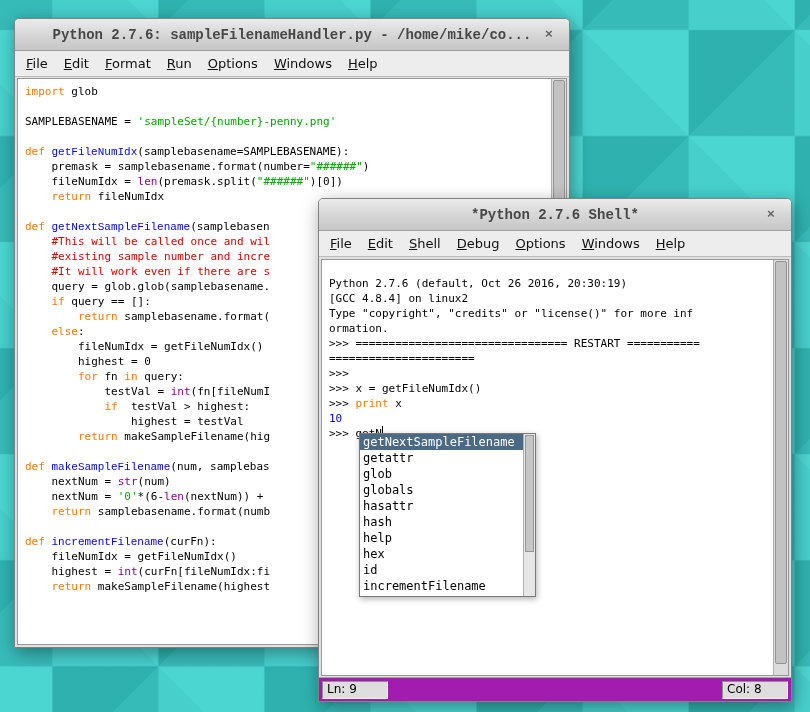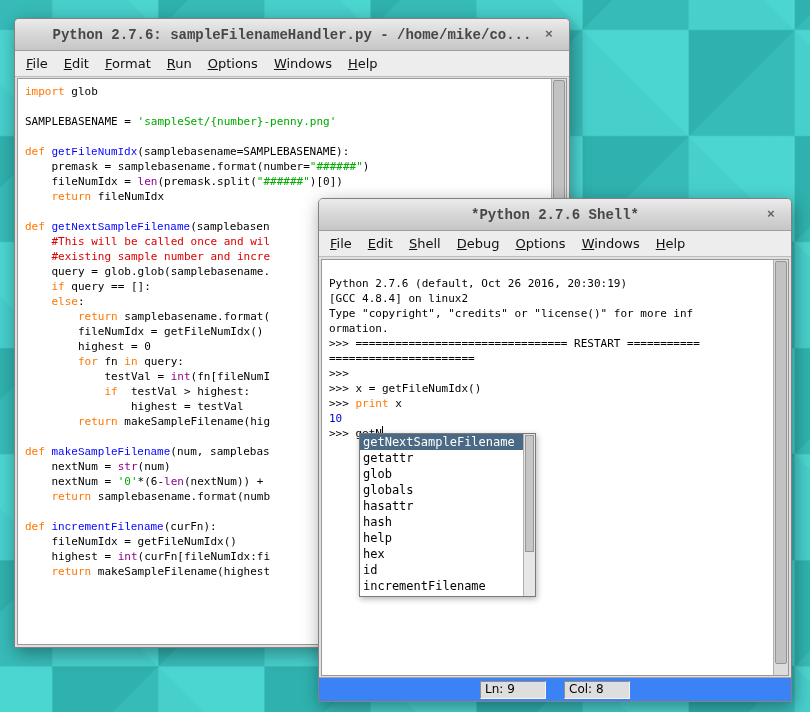--- a/index.html
+++ b/index.html
@@ -34,22 +34,22 @@
   .cl { white-space:pre; height:15px; }
   .c-kw { color:#ff7700; } .c-df { color:#0000ff;font-family:Liberation Mono, monospace; } .c-st { color:#00aa00; }
   .c-cm { color:#dd0000; } .c-bi { color:#900090; } .c-tx { color:#000000; } .c-ot { color:#0000cd; }
   .caret { display:inline-block; width:1px; height:13px; background:#000; vertical-align:-2px; }
 
   .scrollbar { position:absolute; top:0; bottom:0; right:0; width:15px; background:#dcdcdc; border-left:1px solid #b0b0b0; }
   .sb-thumb { position:absolute; left:1px; right:1px; background:#c2c2c2; border:1px solid #959595; border-radius:2px; }
   #editor-sb-thumb { top:1px; height:56%; }
   #shell-sb-thumb  { top:1px; height:97%; }
 
-  .statusbar { position:absolute; left:0; right:0; bottom:0; height:24px; background:#3b82f6;
-               border-top:1px solid #a6a6a6; display:flex; justify-content:center; align-items:center;
+  .statusbar { position:absolute; left:0; right:0; bottom:0; height:24px; background:#a21caf;
+               border-top:1px solid #a6a6a6; display:flex; justify-content:space-between; align-items:center;
                gap:18px; padding:2px 3px; }
   .status-cell { width:66px; height:18px; font-size:12px; line-height:15px; color:#000; background:#dedede;
                  border:1px solid; border-color:#8f8f8f #f4f4f4 #f4f4f4 #8f8f8f; padding:0 4px; }
 
   .autocomplete { position:absolute; left:40px; top:234px; width:177px; height:164px; background:#fff;
                   border:1px solid #7a7a7a; z-index:6; overflow:hidden; box-shadow:1px 2px 6px rgba(0,0,0,.3); }
   .ac-list { position:absolute; top:0; bottom:0; left:0; right:12px; overflow:hidden; }
   .ac-item { height:16px; font:12px/16px "DejaVu Sans Mono", monospace; padding:0 3px; white-space:pre; color:#000; }
   .ac-item.sel { background:#4a6984; color:#fff; }
   .ac-scrollbar { position:absolute; top:0; bottom:0; right:0; width:12px; background:#e6e6e6; border-left:1px solid #b0b0b0; }
@@ -94,24 +94,25 @@
           <div class="cl"><span class="c-tx">SAMPLEBASENAME = </span><span class="c-st">'sampleSet/{number}-penny.png'</span></div>
           <div class="cl">&nbsp;</div>
           <div class="cl"><span class="c-kw">def</span><span class="c-tx"> </span><span class="c-df">getFileNumIdx</span><span class="c-tx">(samplebasename=SAMPLEBASENAME):</span></div>
           <div class="cl"><span class="c-tx">    premask = samplebasename.format(number=</span><span class="c-st">"######"</span><span class="c-tx">)</span></div>
           <div class="cl"><span class="c-tx">    fileNumIdx = </span><span class="c-bi">len</span><span class="c-tx">(premask.split(</span><span class="c-st">"######"</span><span class="c-tx">)[0])</span></div>
           <div class="cl"><span class="c-tx">    </span><span class="c-kw">return</span><span class="c-tx"> fileNumIdx</span></div>
           <div class="cl">&nbsp;</div>
           <div class="cl"><span class="c-kw">def</span><span class="c-tx"> </span><span class="c-df">getNextSampleFilename</span><span class="c-tx">(samplebasen</span></div>
           <div class="cl"><span class="c-tx">    </span><span class="c-cm">#This will be called once and wil</span></div>
           <div class="cl"><span class="c-tx">    </span><span class="c-cm">#existing sample number and incre</span></div>
+          <div class="cl"><span class="c-tx">    </span><span class="c-cm">#It will work even if there are s</span></div>
           <div class="cl"><span class="c-tx">    query = glob.glob(samplebasename.</span></div>
           <div class="cl"><span class="c-tx">    </span><span class="c-kw">if</span><span class="c-tx"> query == []:</span></div>
+          <div class="cl"><span class="c-tx">        </span><span class="c-kw">return</span><span class="c-tx"> samplebasename.format(</span></div>
           <div class="cl"><span class="c-tx">    </span><span class="c-kw">else</span><span class="c-tx">:</span></div>
-          <div class="cl"><span class="c-tx">        </span><span class="c-kw">return</span><span class="c-tx"> samplebasename.format(</span></div>
           <div class="cl"><span class="c-tx">        fileNumIdx = getFileNumIdx()</span></div>
           <div class="cl"><span class="c-tx">        highest = 0</span></div>
           <div class="cl"><span class="c-tx">        </span><span class="c-kw">for</span><span class="c-tx"> fn </span><span class="c-kw">in</span><span class="c-tx"> query:</span></div>
           <div class="cl"><span class="c-tx">            testVal = </span><span class="c-bi">int</span><span class="c-tx">(fn[fileNumI</span></div>
           <div class="cl"><span class="c-tx">            </span><span class="c-kw">if</span><span class="c-tx">  testVal &gt; highest:</span></div>
           <div class="cl"><span class="c-tx">                highest = testVal</span></div>
           <div class="cl"><span class="c-tx">        </span><span class="c-kw">return</span><span class="c-tx"> makeSampleFilename(hig</span></div>
           <div class="cl">&nbsp;</div>
           <div class="cl"><span class="c-kw">def</span><span class="c-tx"> </span><span class="c-df">makeSampleFilename</span><span class="c-tx">(num, samplebas</span></div>
           <div class="cl"><span class="c-tx">    nextNum = </span><span class="c-bi">str</span><span class="c-tx">(num)</span></div>

